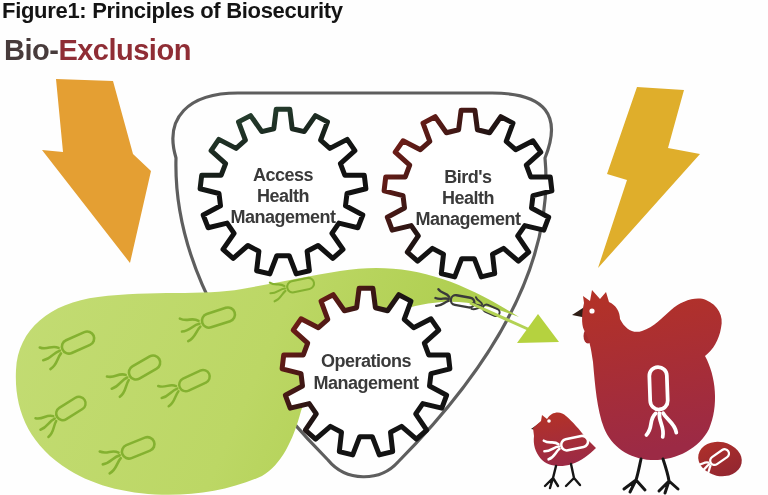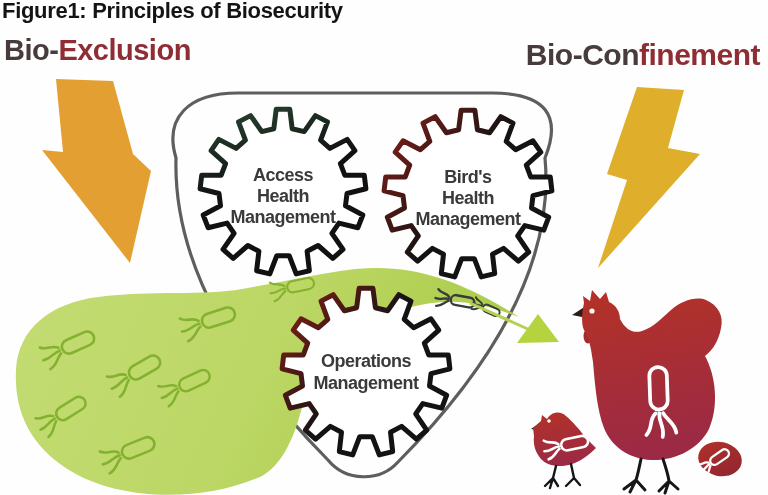--- a/index.html
+++ b/index.html
@@ -131,17 +131,14 @@
       <use href="#bacterium" transform="translate(714,461) rotate(-35) scale(0.62)" stroke-width="3.6" stroke="#FFFFFF"></use>
     </g>
   </svg>
 
   <div class="title">Figure1: Principles of Biosecurity</div>
 
   <div class="biolabel" id="bio-exclusion">
     <span class="label-dark">Bio-</span><span class="label-red">Exclusion</span>
   </div>
 
-  <div class="biolabel" id="bio-confinement">
-    <span class="label-dark">Bio-Con</span><span class="label-red">finement</span>
-  </div>
 
 </div>
 
 </body></html>

